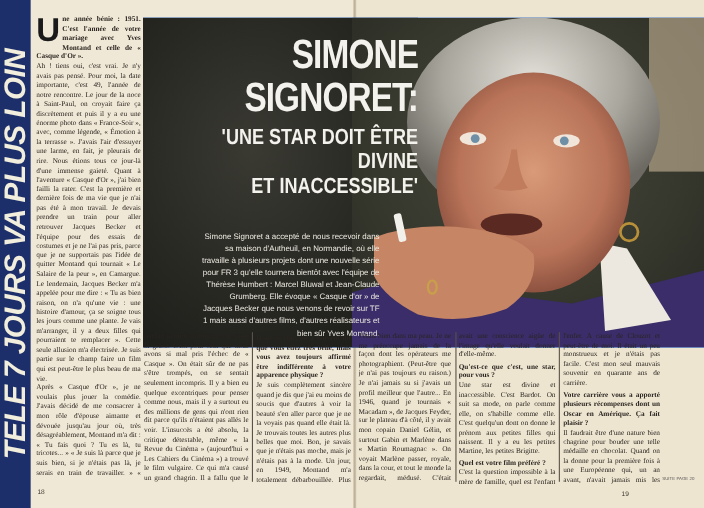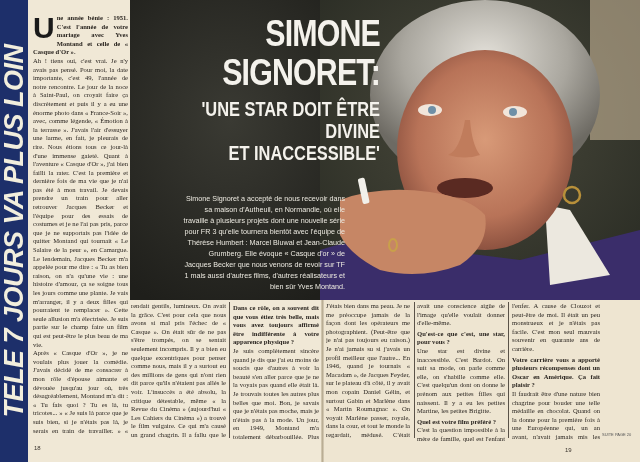--- a/index.html
+++ b/index.html
@@ -3,21 +3,21 @@
 <meta charset="utf-8">
 <style>
   html, body { margin:0; padding:0; }
   body { width:640px; height:462px; position:relative; overflow:hidden; background:#efe6d2; font-family:"Liberation Serif", serif; }
   .spread { position:absolute; inset:0; }
   .sidebar { position:absolute; left:0; top:0; width:28px; height:462px; background:#1d2f6a; overflow:hidden; }
   .sidebar-text { position:absolute; left:50%; top:50%; transform:translate(-50%,-50%) rotate(-90deg); white-space:nowrap; font-family:"Liberation Sans", sans-serif; font-weight:bold; font-style:italic; font-size:27px; color:#f2eedd; letter-spacing:-0.5px; }
   .page-left { position:absolute; left:28px; top:0; width:296px; height:462px; background:#f0e8d6; }
   .page-right { position:absolute; left:322px; top:0; width:318px; height:462px; background:#eee5d1; }
   .gutter { position:absolute; left:321px; top:0; width:3px; height:462px; background:linear-gradient(90deg,#d9cfb8,#b9ad94,#dcd2bc); }
-  .hero { position:absolute; left:130px; top:0; width:510px; height:300px; overflow:hidden; background:#3b82f6; }
+  .hero { position:absolute; left:130px; top:16px; width:510px; height:300px; overflow:hidden; background:#3b82f6; }
   .hero-bg-left { position:absolute; left:0; top:0; width:250px; height:300px; background:radial-gradient(ellipse at 40% 40%, #3a3a33 0%, #1f1f1b 80%); }
   .photo { position:absolute; left:190px; top:0; width:320px; height:300px; }
   .title { position:absolute; left:0; width:250px; text-align:right; font-family:"Liberation Sans", sans-serif; font-weight:bold; color:#f4f2ec; }
   .title-main { top:14px; font-size:37px; line-height:39px; letter-spacing:-1px; transform:scaleX(0.82); transform-origin:right top; right:-30px; }
   .subtitle { top:98px; font-size:20px; line-height:22px; transform:scaleX(0.82); transform-origin:right top; right:-30px; }
   .intro { position:absolute; left:50px; top:193px; width:165px; text-align:right; font-family:"Liberation Sans", sans-serif; font-weight:normal; font-size:7.2px; line-height:11px; color:#ece9e0; }
   .col { position:absolute; font-size:6.6px; line-height:8.6px; color:#2a2520; text-align:justify; }
   .col p { margin:0; }
   .col .q { font-weight:bold; margin-top:2px; }
   .lede { font-weight:bold; }

